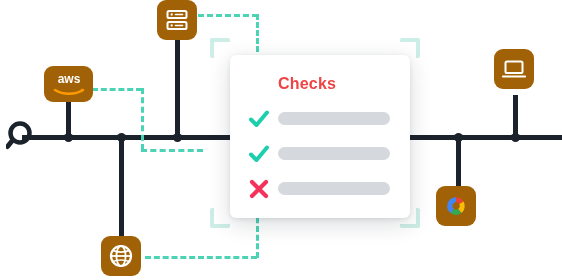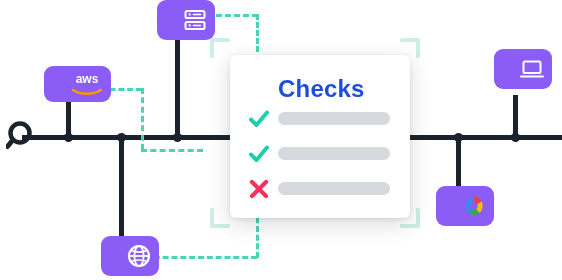--- a/index.html
+++ b/index.html
@@ -39,42 +39,41 @@
   }
   .dash-v {
     position: absolute;
     width: 0;
     border-left: 3px dashed #4ad3b4;
   }
 
   
   .tile {
     position: absolute;
-    background: #8b5cf6;
+    background: #a16207;
     border-radius: 9px;
     display: flex;
     align-items: center;
     justify-content: center;
-    padding-left: 18px;
   }
 
   
   .card {
     position: absolute;
     background: #ffffff;
     border-radius: 6px;
     box-shadow: 0 6px 22px rgba(20, 30, 45, 0.16), 0 1px 4px rgba(20,30,45,0.10);
   }
   .card-title {
     position: absolute;
     left: 48px;
     top: 20px;
-    font-size: 24px;
+    font-size: 16px;
     font-weight: bold;
-    color: #1d4ed8;
+    color: #ef4444;
     letter-spacing: .2px;
   }
   .row-bar {
     position: absolute;
     height: 13px;
     border-radius: 7px;
     background: #d5d8dc;
     left: 48px;
     width: 112px;
   }

